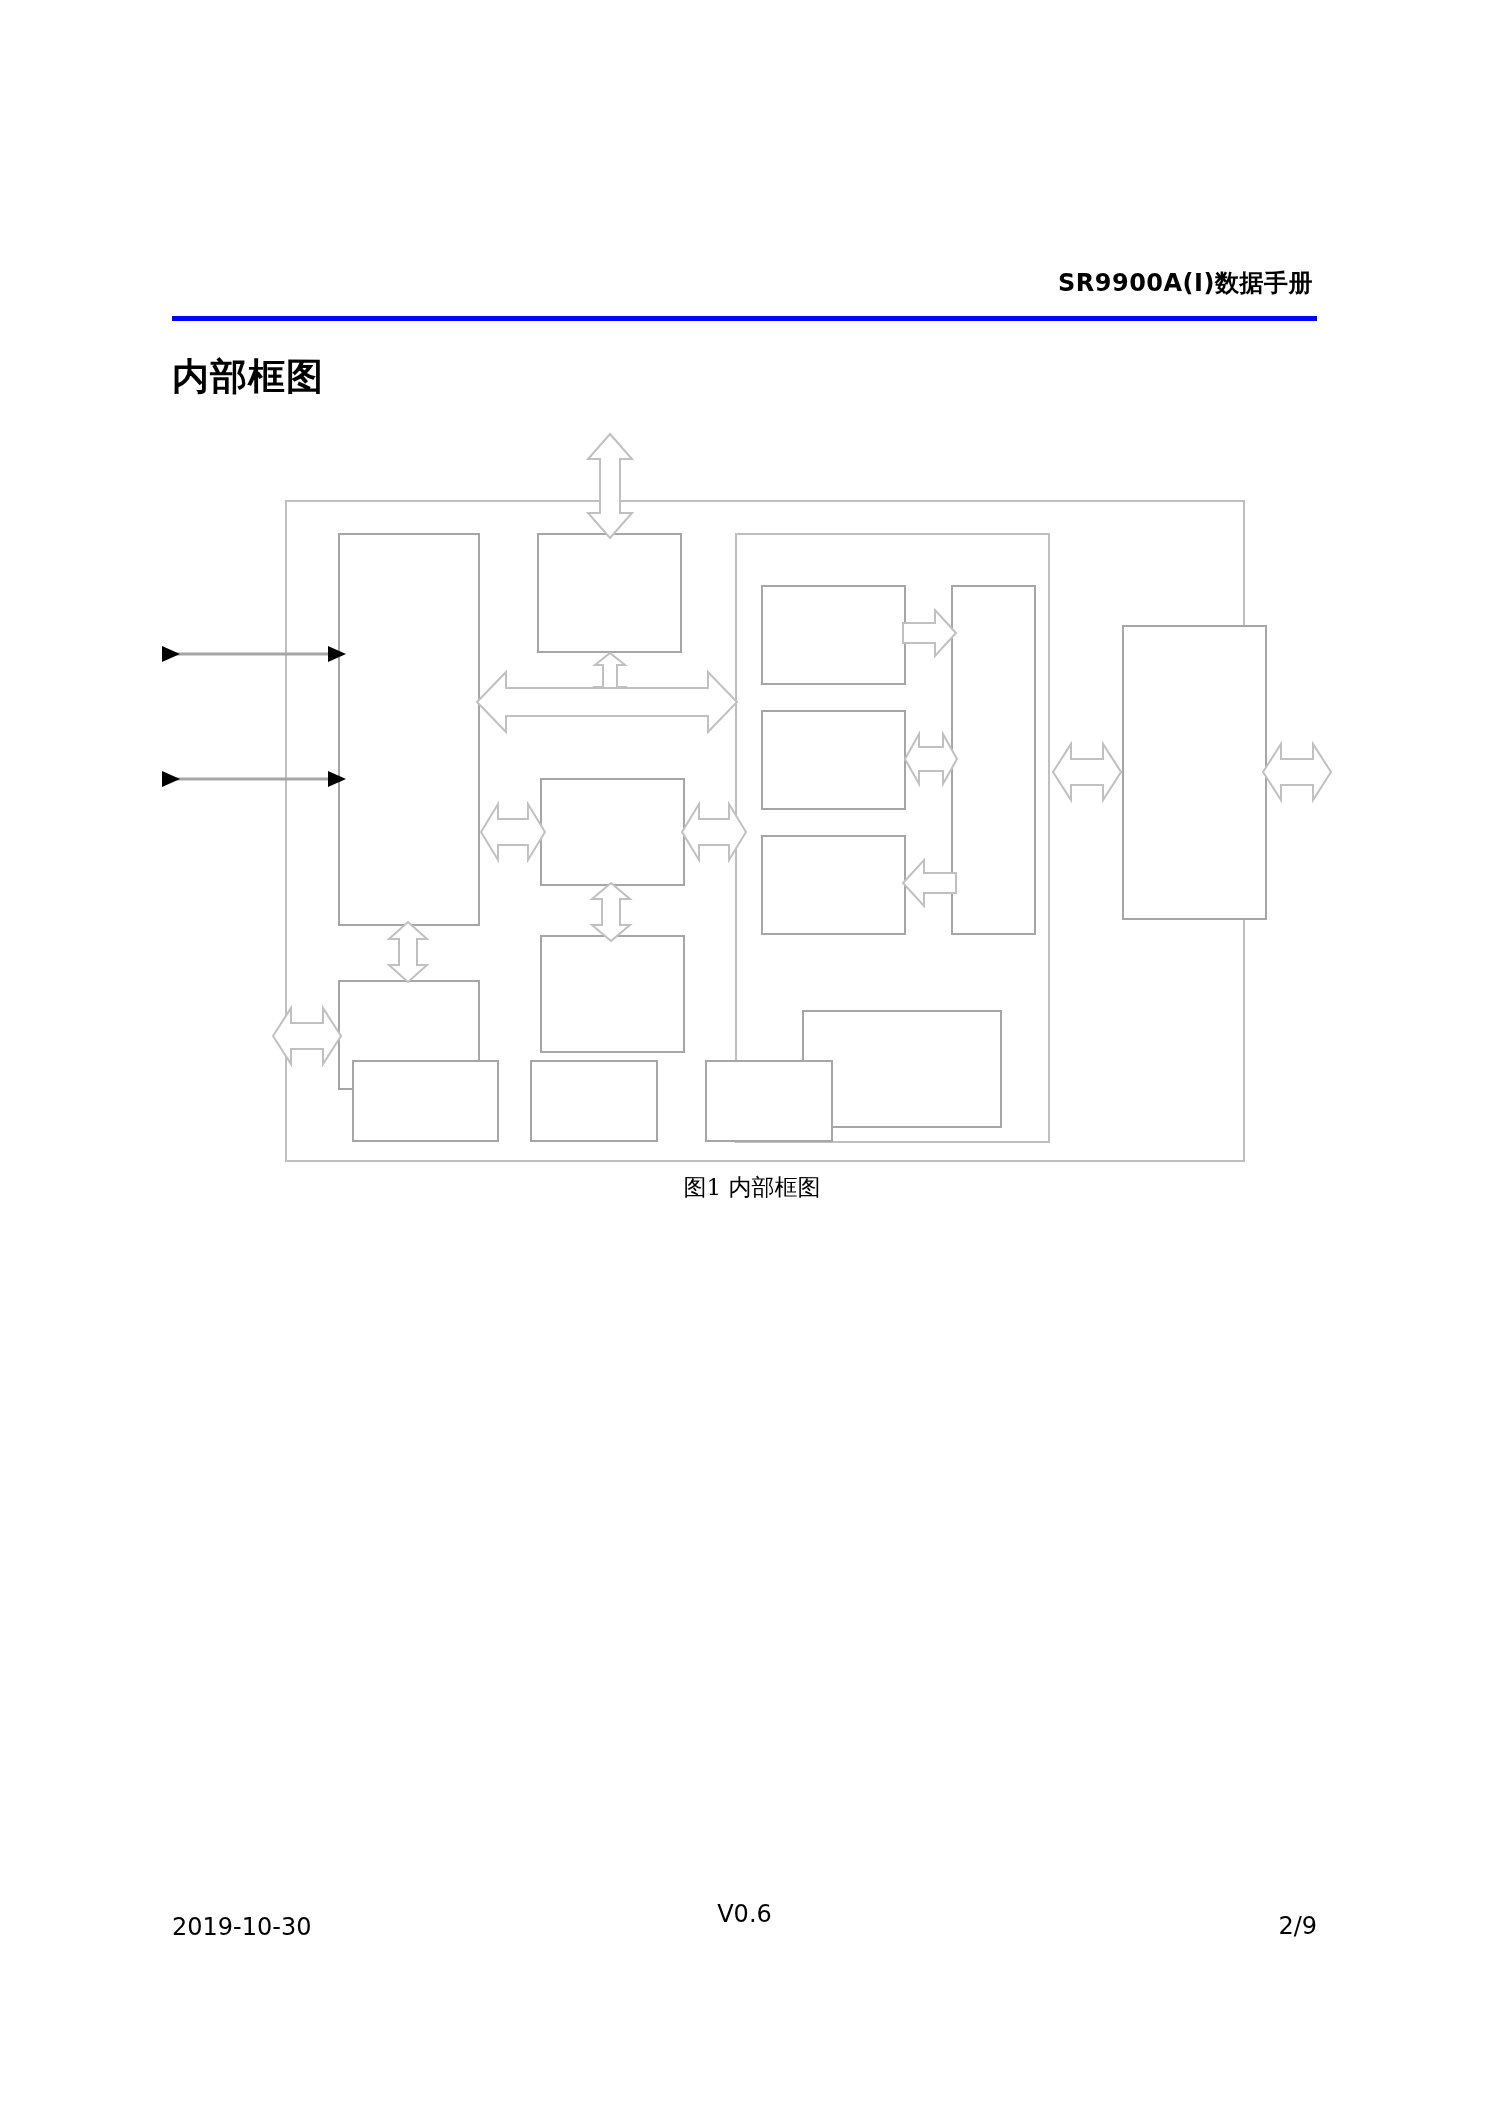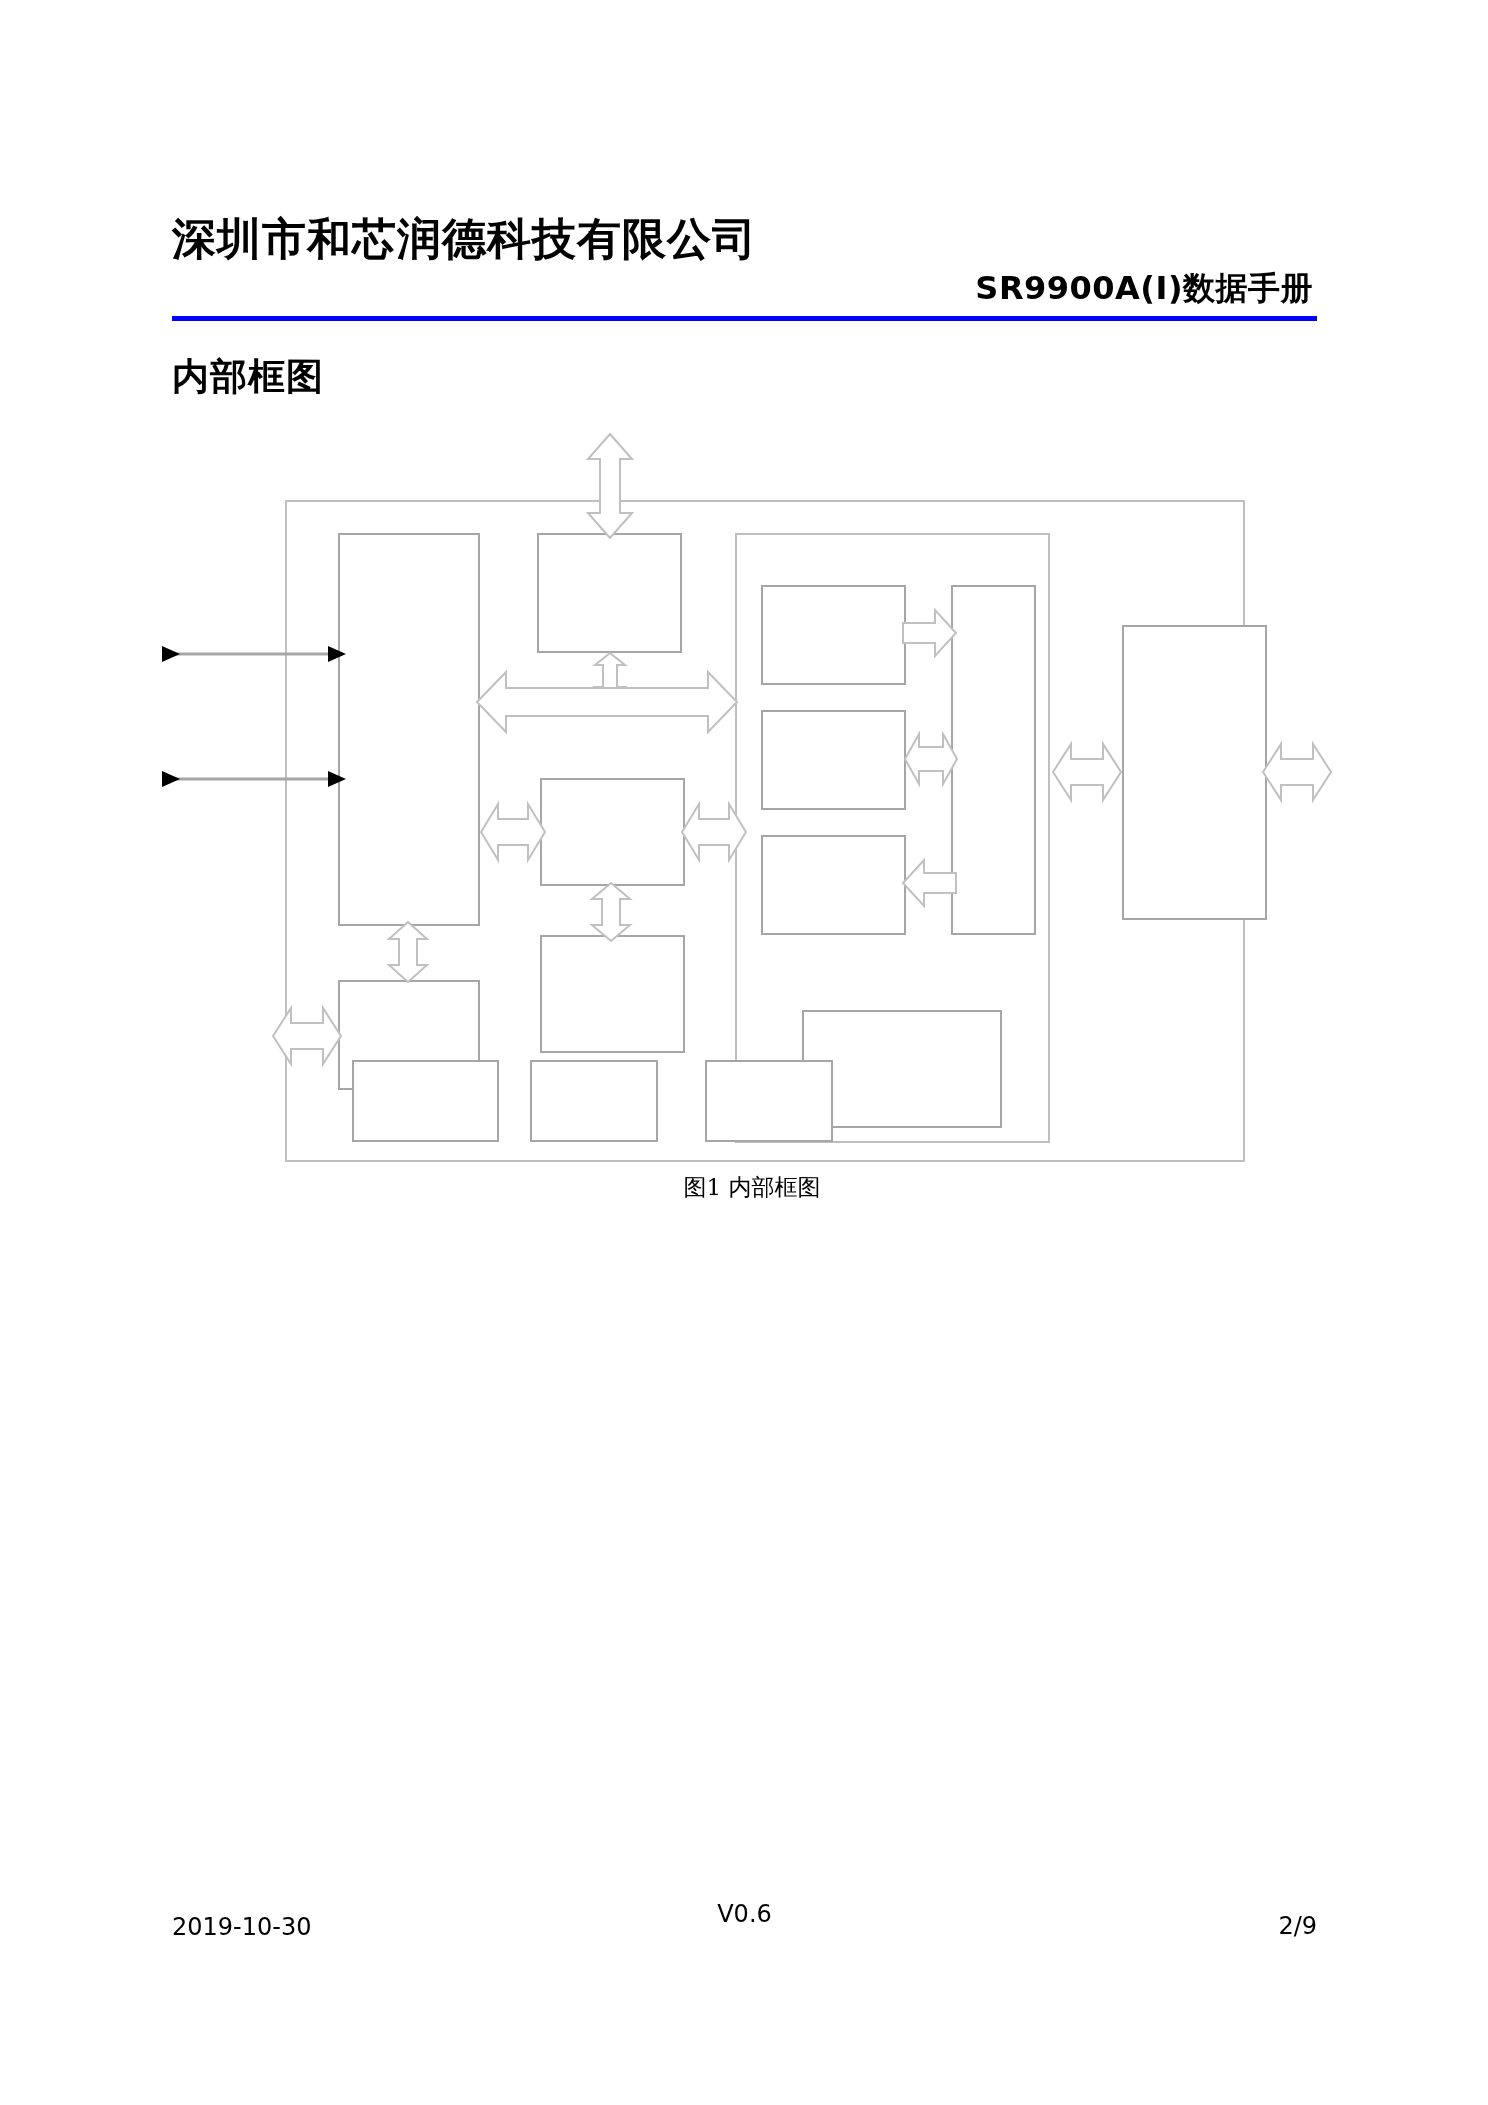--- a/index.html
+++ b/index.html
@@ -35,21 +35,21 @@
     font-weight: bold;
     color: #000000;
     letter-spacing: 1px;
     white-space: nowrap;
   }
   .doc-title {
     position: absolute;
     right: 4px;
     top: 57px;
     font-family: "DejaVu Sans", "Liberation Sans", sans-serif;
-    font-size: 32px;
+    font-size: 24px;
     font-weight: bold;
     color: #000000;
     white-space: nowrap;
     letter-spacing: 0.5px;
   }
   .header-rule {
     position: absolute;
     left: 172px;
     top: 316px;
     width: 1145px;
@@ -131,21 +131,20 @@
   .footer .f-left  { position: absolute; left: 0px;  top: 0px; white-space: nowrap; margin-top: 13px; }
   .footer .f-mid   { position: absolute; left: 0; right: 0; top: 0px; text-align: center; }
   .footer .f-right { position: absolute; right: 0px; top: 12px; white-space: nowrap; }
 </style>
 </head>
 <body>
 
 <div class="page">
 
   <div class="header">
-    <div class="company-name">深圳市和芯润德科技有限公司</div>
     <div class="doc-title">SR9900A(I)数据手册</div>
   </div>
   <div class="header-rule"></div>
 
   <div class="section-title">内部框图</div>
 
   <div class="diagram">
 
     <div class="dg-box outer" style="left:75px; top:45px; width:960px; height:662px;"></div>
 

